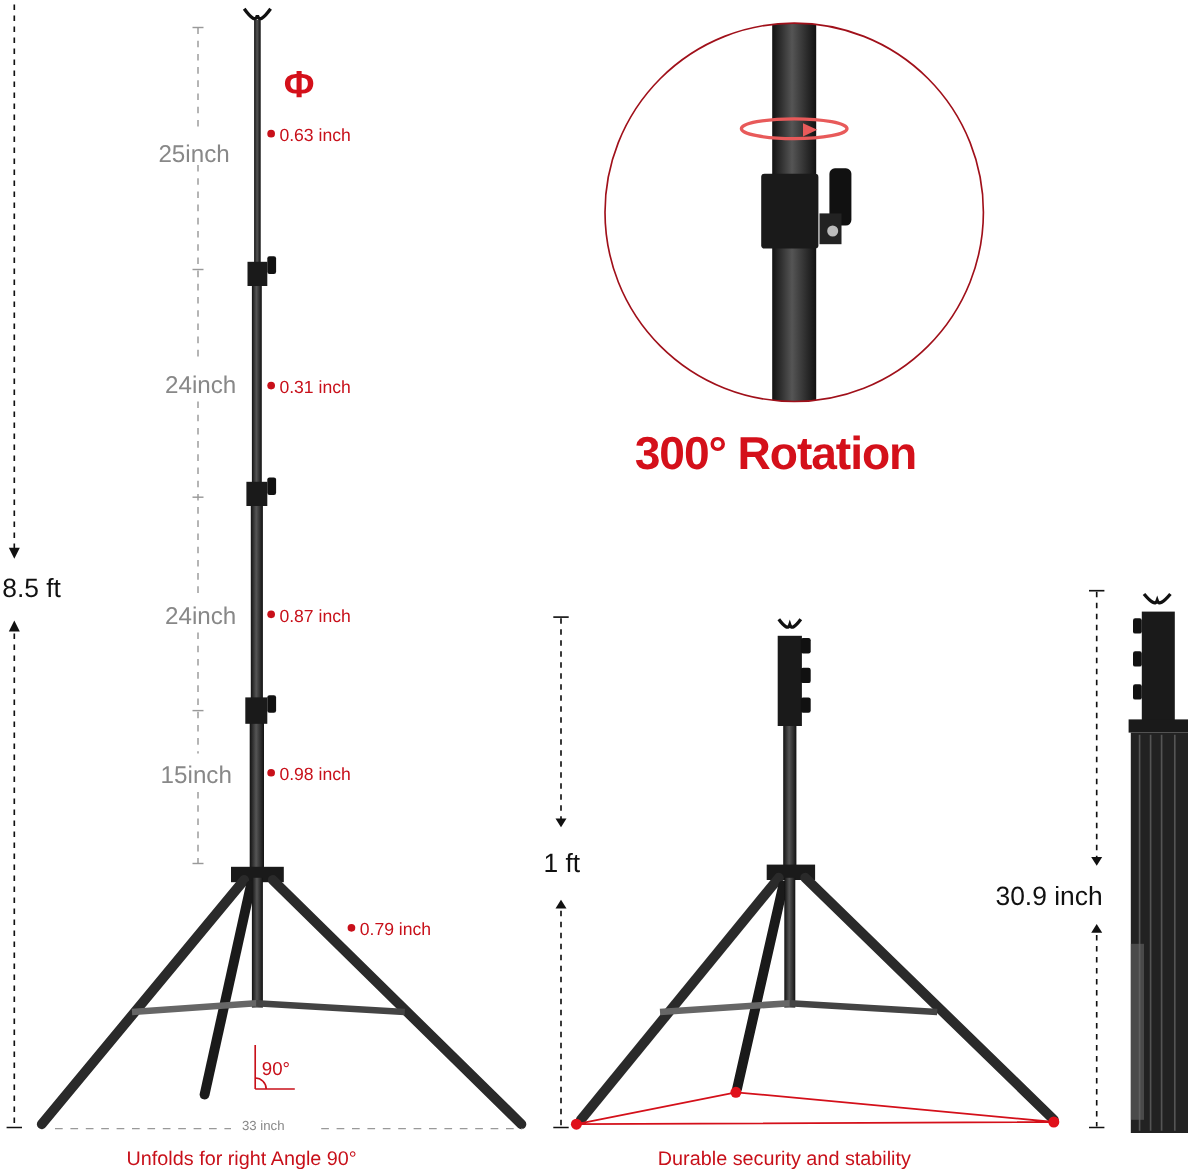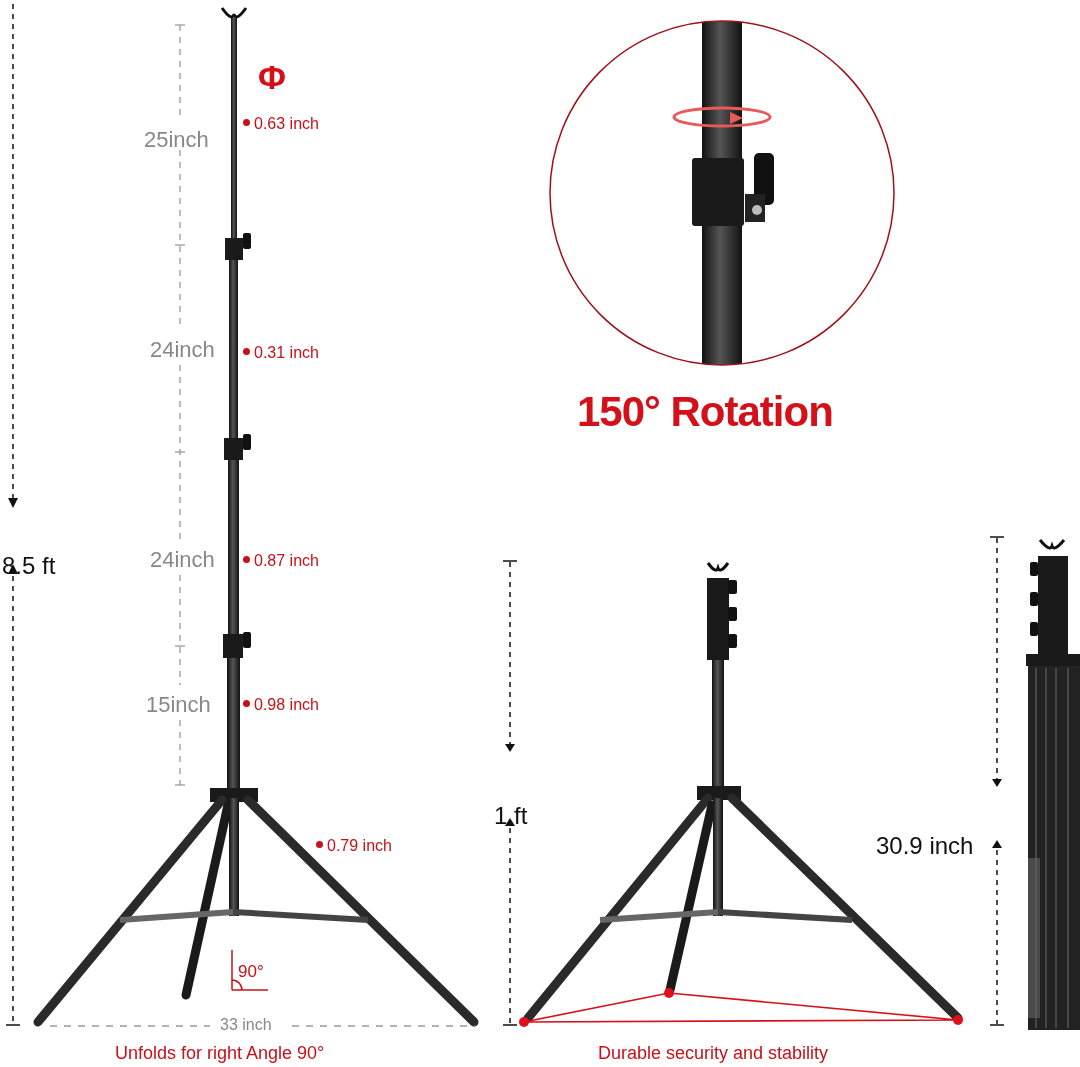--- a/index.html
+++ b/index.html
@@ -1,21 +1,21 @@
 <!DOCTYPE html>
 <html><head>
 <meta charset="utf-8">
 <style>
   html,body{margin:0;padding:0;background:#fff;}
   body{width:1080px;height:1067px;position:relative;overflow:hidden;font-family:"Liberation Sans",sans-serif;}
   .abs{position:absolute;}
   .dim-label{color:#888;font-size:22px;white-space:nowrap;}
   .red-label{color:#c8101a;font-size:16px;white-space:nowrap;}
   .red-label .dot{display:inline-block;width:7px;height:7px;border-radius:50%;background:#c8101a;margin-right:4px;vertical-align:middle;position:relative;top:-2px;}
-  .big-black{color:#111;font-size:24px;white-space:nowrap;margin-top:30px;}
+  .big-black{color:#111;font-size:24px;white-space:nowrap;}
   .caption{color:#c8101a;font-size:18px;white-space:nowrap;}
   .title360{color:#d4101a;font-size:42px;font-weight:bold;white-space:nowrap;letter-spacing:-1px;}
   .phi{color:#d4101a;font-size:34px;font-weight:bold;}
   svg{position:absolute;left:0;top:0;}
 </style>
 </head>
 <body>
 
 <svg width="1080" height="1067" viewBox="0 0 1080 1067">
   <defs>
@@ -164,21 +164,21 @@
 <div class="abs dim-label" style="left:150px;top:547px;">24inch</div>
 <div class="abs dim-label" style="left:146px;top:692px;">15inch</div>
 
 <div class="abs red-label" style="left:243px;top:115px;"><span class="dot"></span><span>0.63 inch</span></div>
 <div class="abs red-label" style="left:243px;top:344px;"><span class="dot"></span><span>0.31 inch</span></div>
 <div class="abs red-label" style="left:243px;top:552px;"><span class="dot"></span><span>0.87 inch</span></div>
 <div class="abs red-label" style="left:243px;top:696px;"><span class="dot"></span><span>0.98 inch</span></div>
 <div class="abs red-label" style="left:316px;top:837px;"><span class="dot"></span><span>0.79 inch</span></div>
 
 <div class="abs red-label" style="left:238px;top:962px;font-size:17px;">90°</div>
-<div class="abs dim-label" style="left:220px;top:1016px;font-size:16px;">33 inch</div>
+<div class="abs dim-label" style="left:220px;top:1016px;font-size:12px;">33 inch</div>
 <div class="abs caption" style="left:115px;top:1043px;">Unfolds for right Angle 90°</div>
 
-<div class="abs title360" style="left:577px;top:388px;">150° Rotation</div>
+<div class="abs title360" style="left:577px;top:388px;">300° Rotation</div>
 
 <div class="abs big-black" style="left:494px;top:772px;">1 ft</div>
 <div class="abs caption" style="left:598px;top:1043px;">Durable security and stability</div>
 
-<div class="abs big-black" style="left:876px;top:802px;">30.9 inch</div>
+<div class="abs big-black" style="left:905px;top:802px;">30.9 inch</div>
 
 </body></html>

